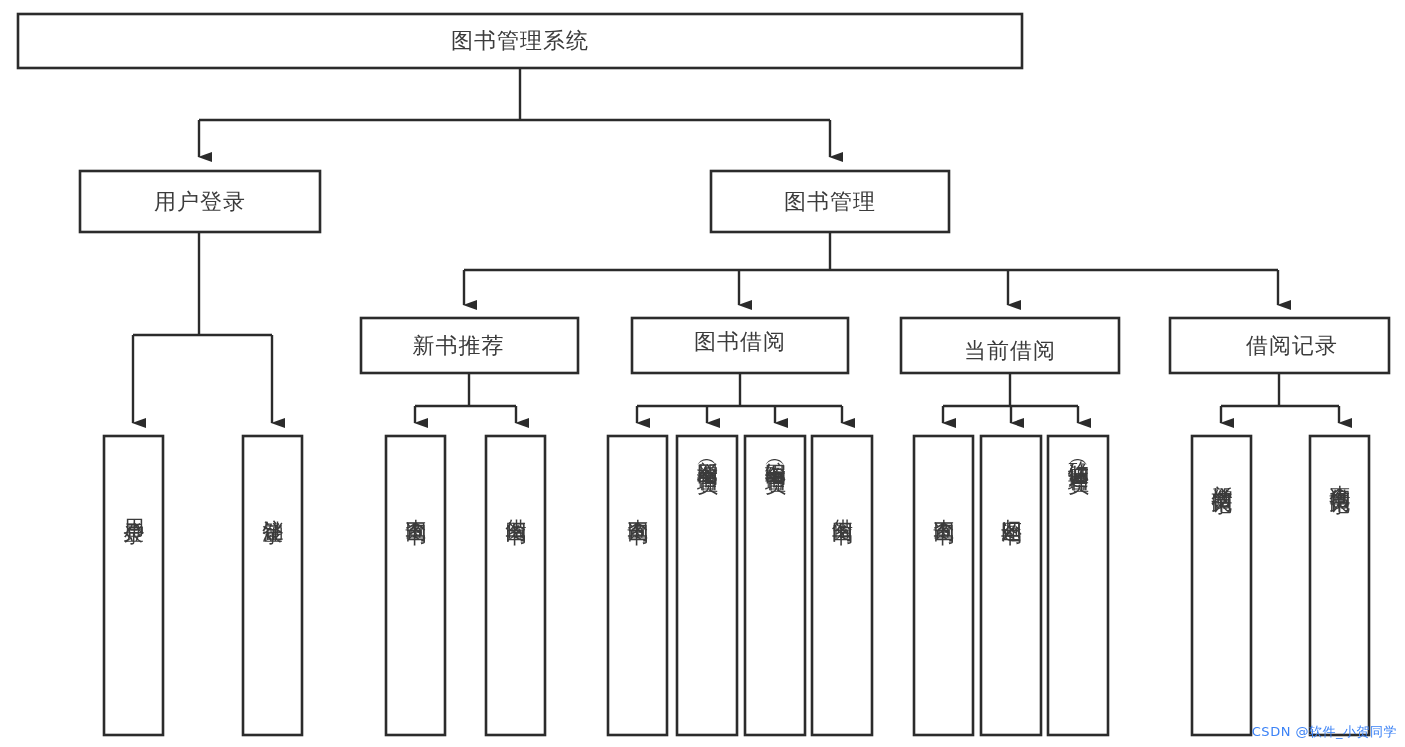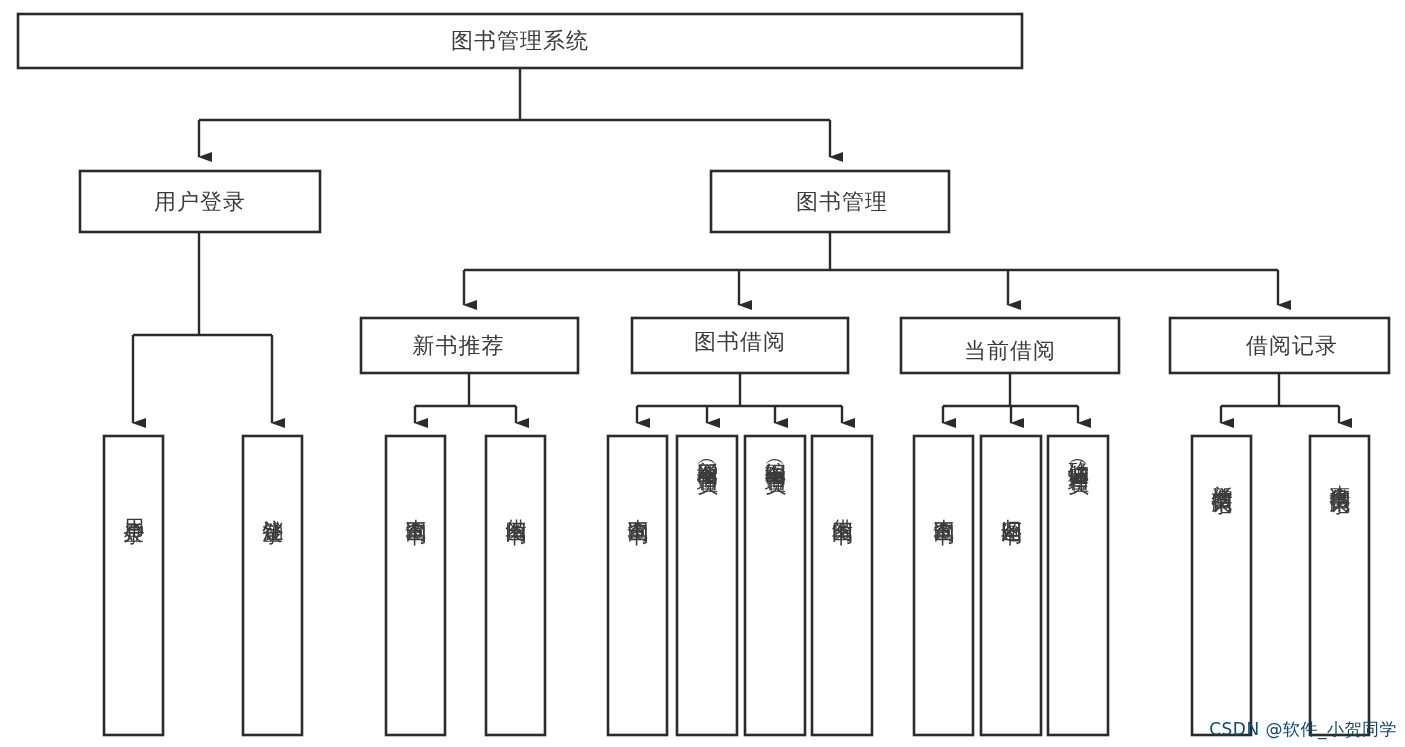--- a/index.html
+++ b/index.html
@@ -68,22 +68,22 @@
     font-size: 22px;
     color: #3b3b3b;
     letter-spacing: 1px;
     font-family: Liberation Serif, serif;
     white-space: nowrap;
   }
   #watermark {
     position: absolute;
     right: 8px;
     bottom: 6px;
-    font-size: 17px;
-    color: #0c4a6e;
+    font-size: 13px;
+    color: #3b82f6;
     letter-spacing: 0.5px;
     font-family: "DejaVu Sans", "Liberation Sans", sans-serif;
     white-space: nowrap;
   }
 </style>
 </head>
 <body>
 
 <div id="diagram-root">
 
@@ -178,21 +178,21 @@
   </svg>
 
   <div class="horiz-text-wrap" style="left:18px; top:14px; width:1004px; height:54px;">
     <span class="horiz-text">图书管理系统</span>
   </div>
 
   <div class="horiz-text-wrap" style="left:80px; top:171px; width:240px; height:61px;">
     <span class="horiz-text">用户登录</span>
   </div>
 
-  <div class="horiz-text-wrap" style="left:711px; top:171px; width:238px; height:61px;padding-left:12px;">
+  <div class="horiz-text-wrap" style="left:711px; top:171px; width:238px; height:61px;">
     <span class="horiz-text">图书管理</span>
   </div>
 
   <div class="horiz-text-wrap" style="left:361px; top:318px; width:195px; height:55px;">
     <span class="horiz-text">新书推荐</span>
   </div>
 
   <div class="horiz-text-wrap" style="left:632px; top:318px; width:216px; height:47px;">
     <span class="horiz-text">图书借阅</span>
   </div>

